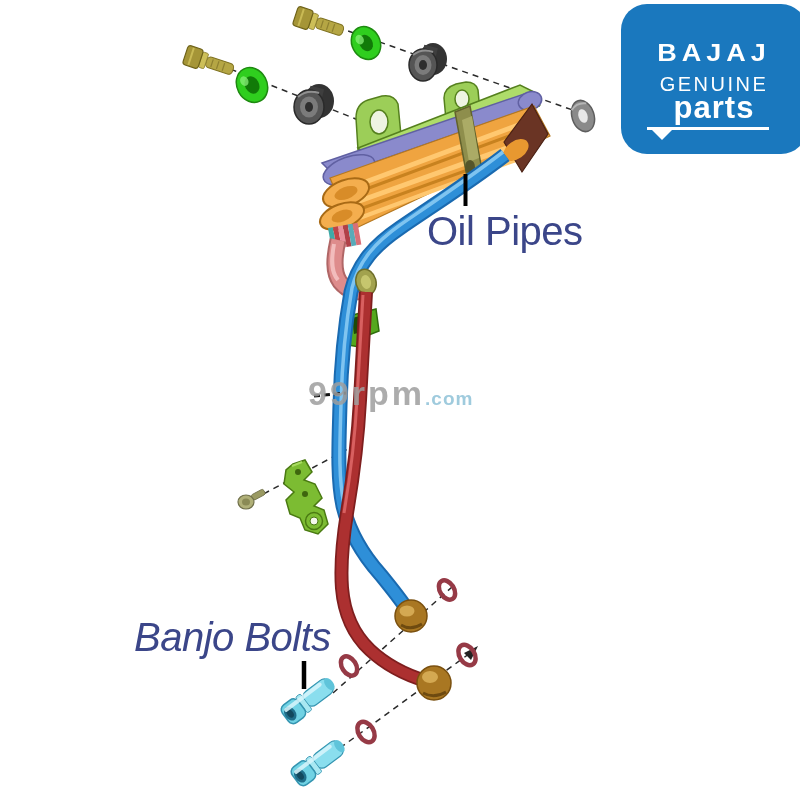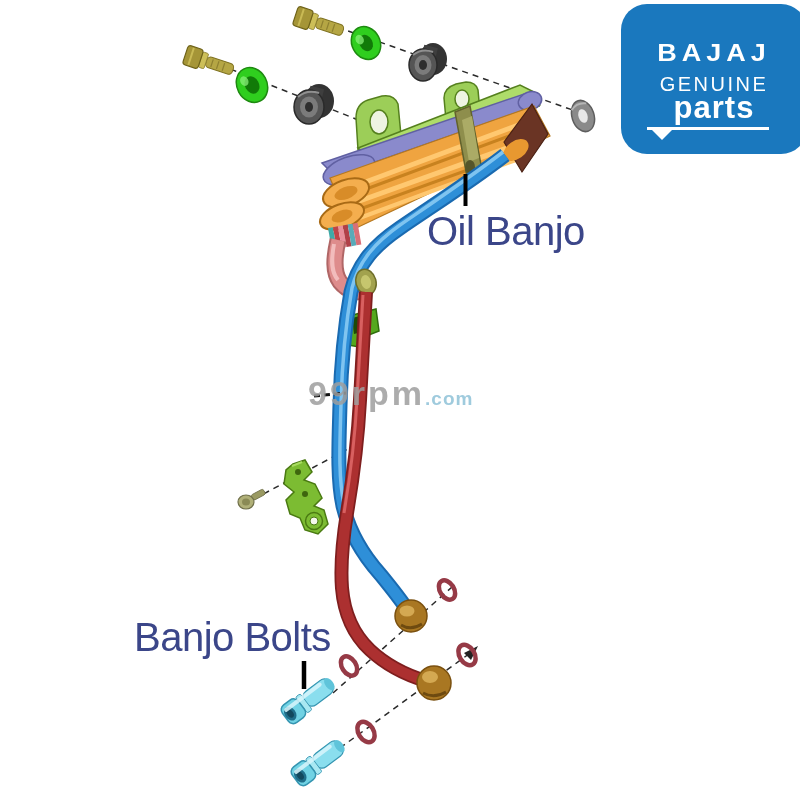--- a/index.html
+++ b/index.html
@@ -250,22 +250,22 @@
 
   <line x1="465.5" y1="174" x2="465.5" y2="206" stroke="#000" stroke-width="4"></line>
   <line x1="304" y1="661" x2="304" y2="689" stroke="#000" stroke-width="4.5"></line>
   <line x1="314" y1="396" x2="346" y2="393" stroke="#111" stroke-width="3" stroke-dasharray="6 4"></line>
 </svg>
 
 <div class="watermark">
   <span class="wm-main">99rpm</span><span class="wm-suffix">.com</span>
 </div>
 
-<div class="part-label" style="left:427px;top:211px;">Oil Banjo</div>
-<div class="part-label" style="left:134px;top:617px;">Banjo Bolts</div>
+<div class="part-label" style="left:427px;top:211px;">Oil Pipes</div>
+<div class="part-label" style="left:134px;top:617px;font-style:italic;">Banjo Bolts</div>
 
 <div class="logo">
   <div class="brand">BAJAJ</div>
   <div class="genuine">GENUINE</div>
   <div class="parts">parts</div>
   <div class="rule"></div>
   <div class="chev"></div>
 </div>
 
 </div>

